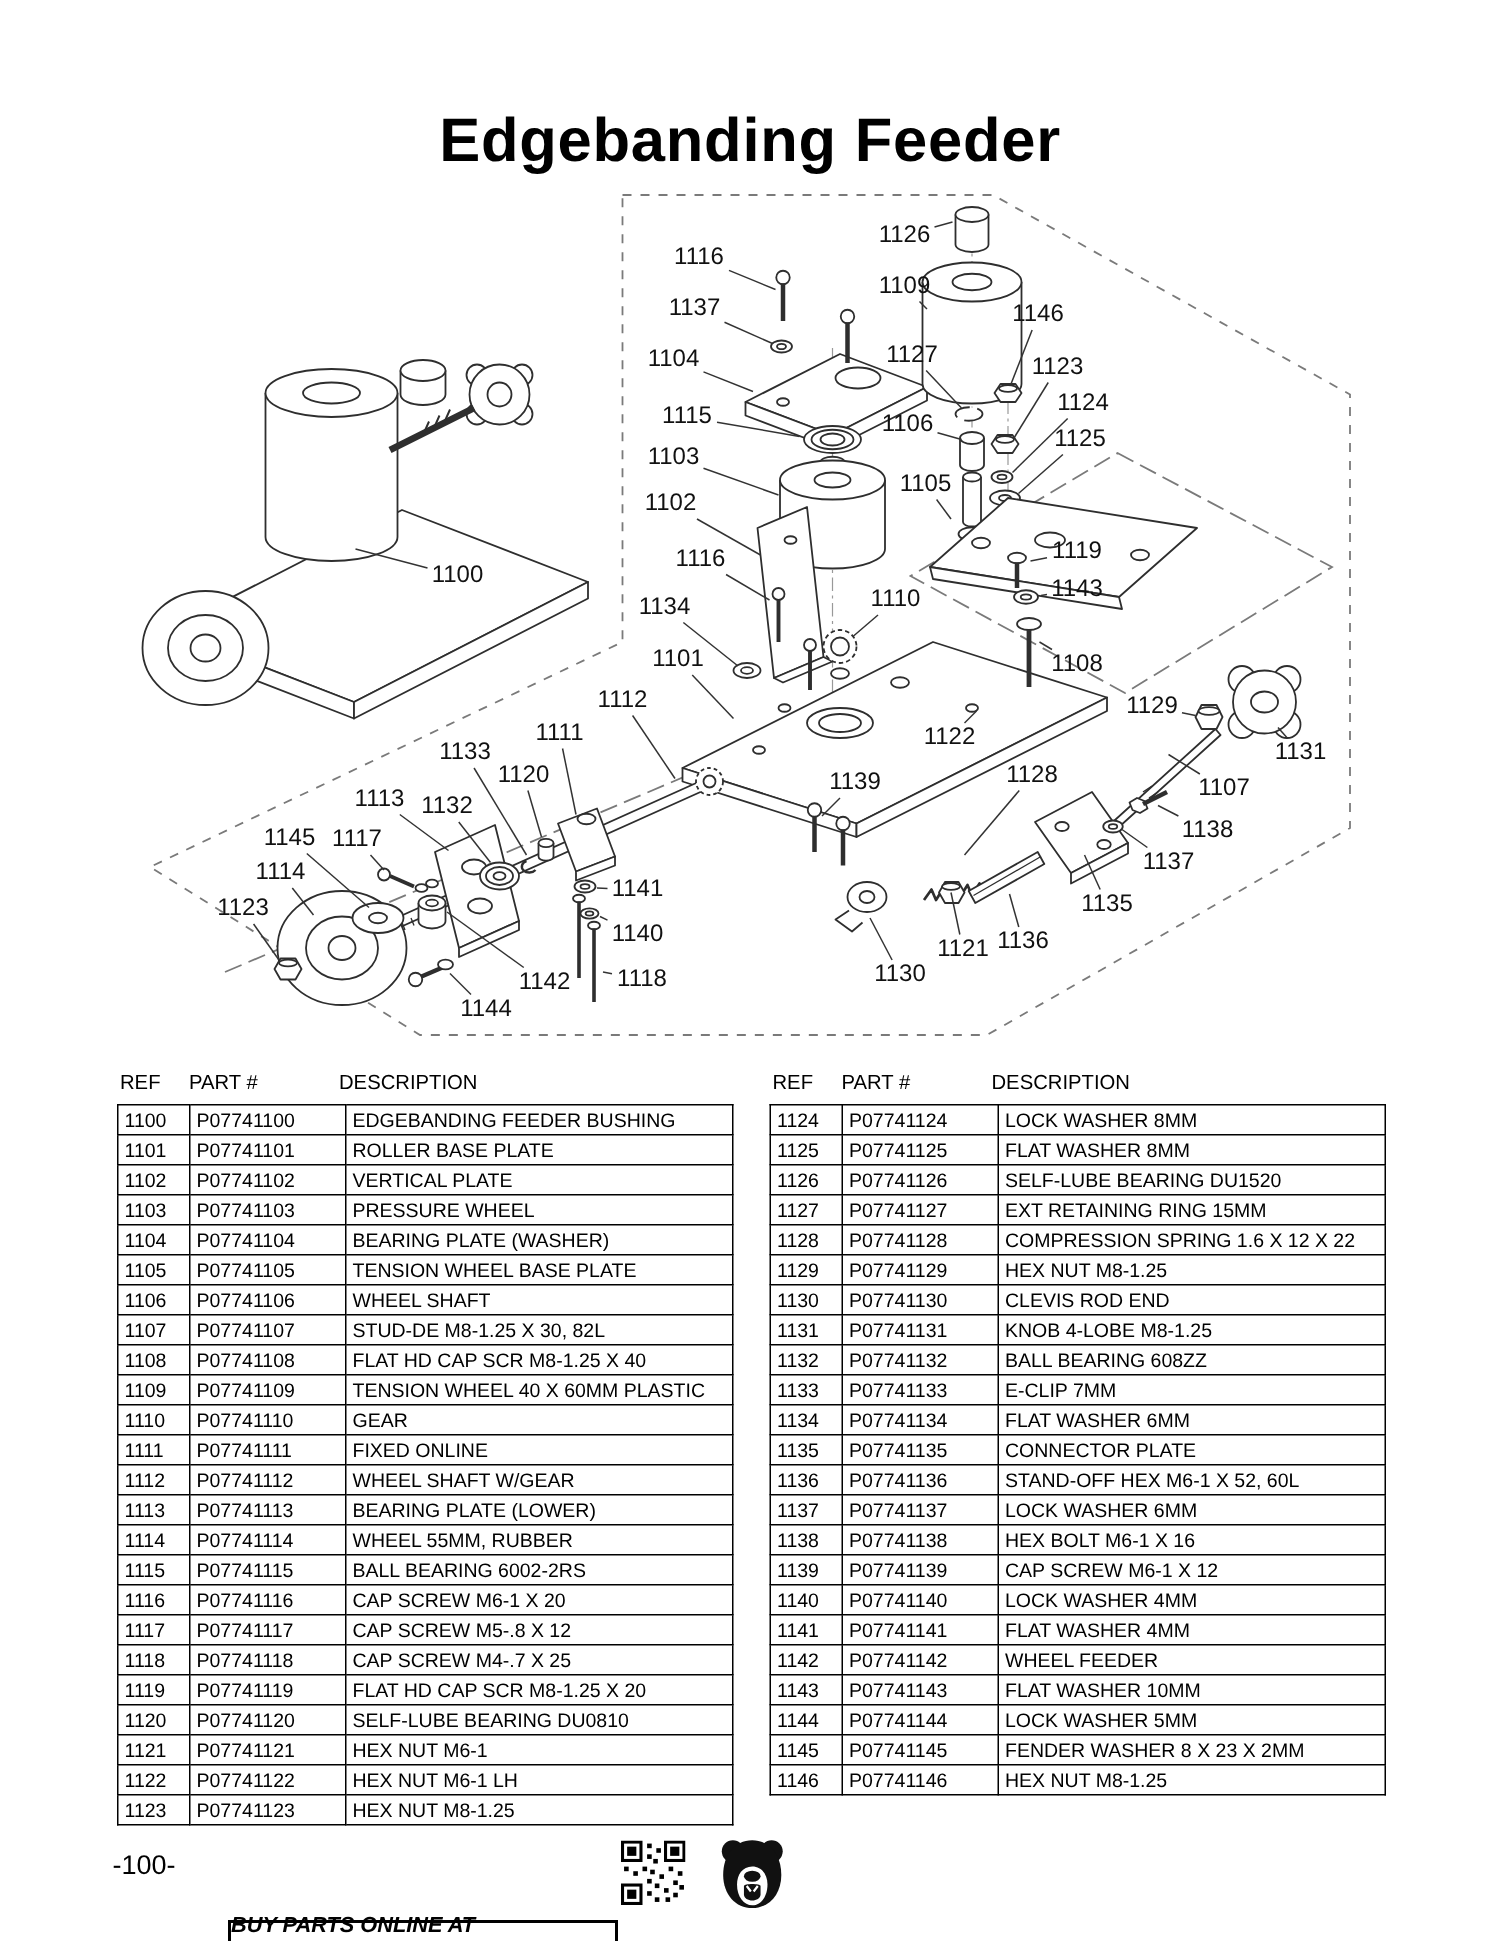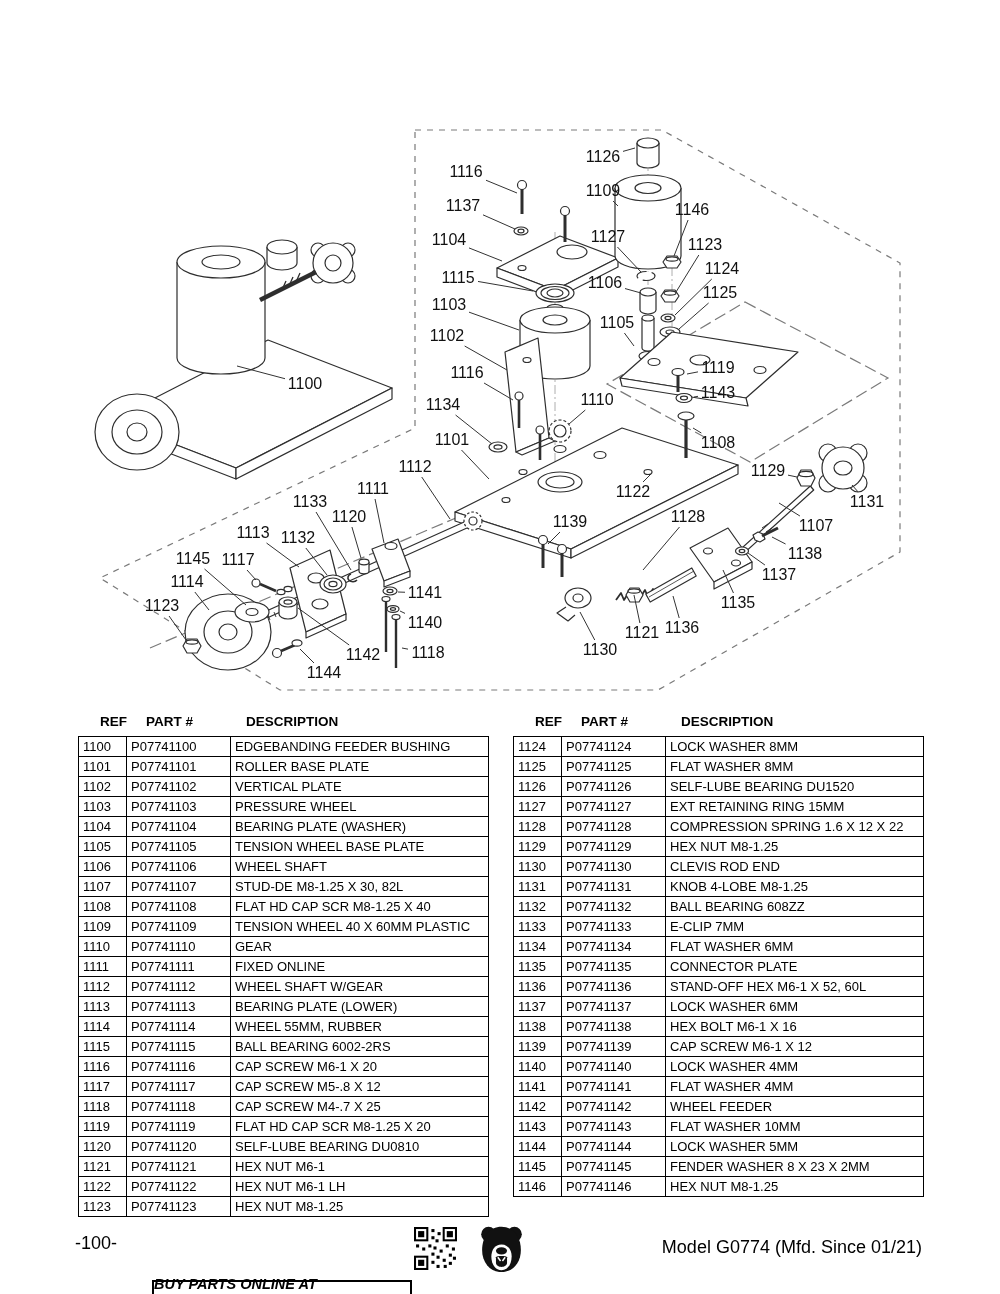--- a/index.html
+++ b/index.html
@@ -6,21 +6,21 @@
   #page{position:relative;width:1000px;height:1294px;background:#fff;overflow:hidden;
         font-family:"Liberation Sans",sans-serif;color:#000;}
   .title{position:absolute;top:70px;left:0;width:100%;margin:0;text-align:center;
          font-size:41px;font-weight:bold;letter-spacing:0.5px;}
   
   #diagram-svg{position:absolute;left:0;top:0;width:1000px;height:710px;}
   #callout-layer{position:absolute;left:0;top:0;width:1000px;height:710px;pointer-events:none;}
   .callout{position:absolute;transform:translate(-50%,-50%);font-size:16px;color:#111;
            white-space:nowrap;background:transparent;}
   
-  .cols-header{position:absolute;top:714px;height:20px;display:flex;font-weight:bold;font-size:13.5px;margin-left:20px;}
+  .cols-header{position:absolute;top:714px;height:20px;display:flex;font-weight:normal;font-size:13.5px;}
   .cols-header .col-h{display:inline-block;}
   .cols-header .c0{width:46px;}
   .cols-header .c1{width:100px;}
   
   .parts-table{position:absolute;top:736px;width:411px;border-collapse:collapse;
                table-layout:fixed;border:1.5px solid #000;}
   .parts-table td{border:1px solid #000;font-size:13px;line-height:19px;height:19px;
                   padding:0 2px 0 4px;white-space:nowrap;overflow:hidden;}
   .parts-table td.c0{width:41px;}
   .parts-table td.c1{width:97px;}
@@ -34,20 +34,21 @@
   .banner .l2{font-size:13.5px;font-weight:bold;line-height:16px;}
   #qr-svg{position:absolute;left:414px;top:1227px;width:43px;height:43px;}
   #bear-svg{position:absolute;left:478px;top:1225px;width:47px;height:48px;}
   .model-text{position:absolute;right:78px;top:1237px;font-size:18px;}
 </style>
 </head>
 <body>
 
 <div id="page">
 
+  <h1 class="title">Edgebanding Feeder</h1>
 
   <svg id="diagram-svg" viewBox="0 0 1000 710">
     <g stroke="#7a7a7a" fill="none" stroke-width="1.2">
       <path stroke-dasharray="6 6" d="M415,130 L662,130 L900,263 L900,552 L658,690 L280,690 L100,578 L415,428 Z"></path>
       <path stroke-dasharray="12 5" d="M745,302 L888,378 L750,462 L607,384 Z"></path>
       <path stroke-dasharray="12 5" d="M150,648 L470,512"></path>
     </g>
     <g stroke="#999" stroke-width="0.8" fill="none" stroke-dasharray="9 3 2 3">
       <path d="M555,232 V470"></path>
         <path d="M648,140 V352"></path>
@@ -642,15 +643,14 @@
   </svg>
   <svg id="bear-svg" viewBox="0 0 50 52">
     <circle cx="11" cy="10" r="8" fill="#111"></circle>
       <circle cx="39" cy="10" r="8" fill="#111"></circle>
     <path d="M25,2 C38,2 46,13 46,27 C46,41 37,51 25,51 C13,51 4,41 4,27 C4,13 12,2 25,2 Z" fill="#111"></path>
     <path d="M25,21 C32,21 36,27 36,34 C36,43 31,49 25,49 C19,49 14,43 14,34 C14,27 18,21 25,21 Z" fill="#fff"></path>
     <ellipse cx="25" cy="28" rx="6" ry="4" fill="#111"></ellipse>
     <path d="M19,35 C19,33 31,33 31,35 L31,41 C31,47 19,47 19,41 Z" fill="#111"></path>
     <path d="M21,35 l3,4 M29,35 l-3,4" stroke="#fff" stroke-width="1.6"></path>
   </svg>
-  <div class="model-text">Model G0774 (Mfd. Since 01/21)</div>
 
 </div>
 
 </body></html>

